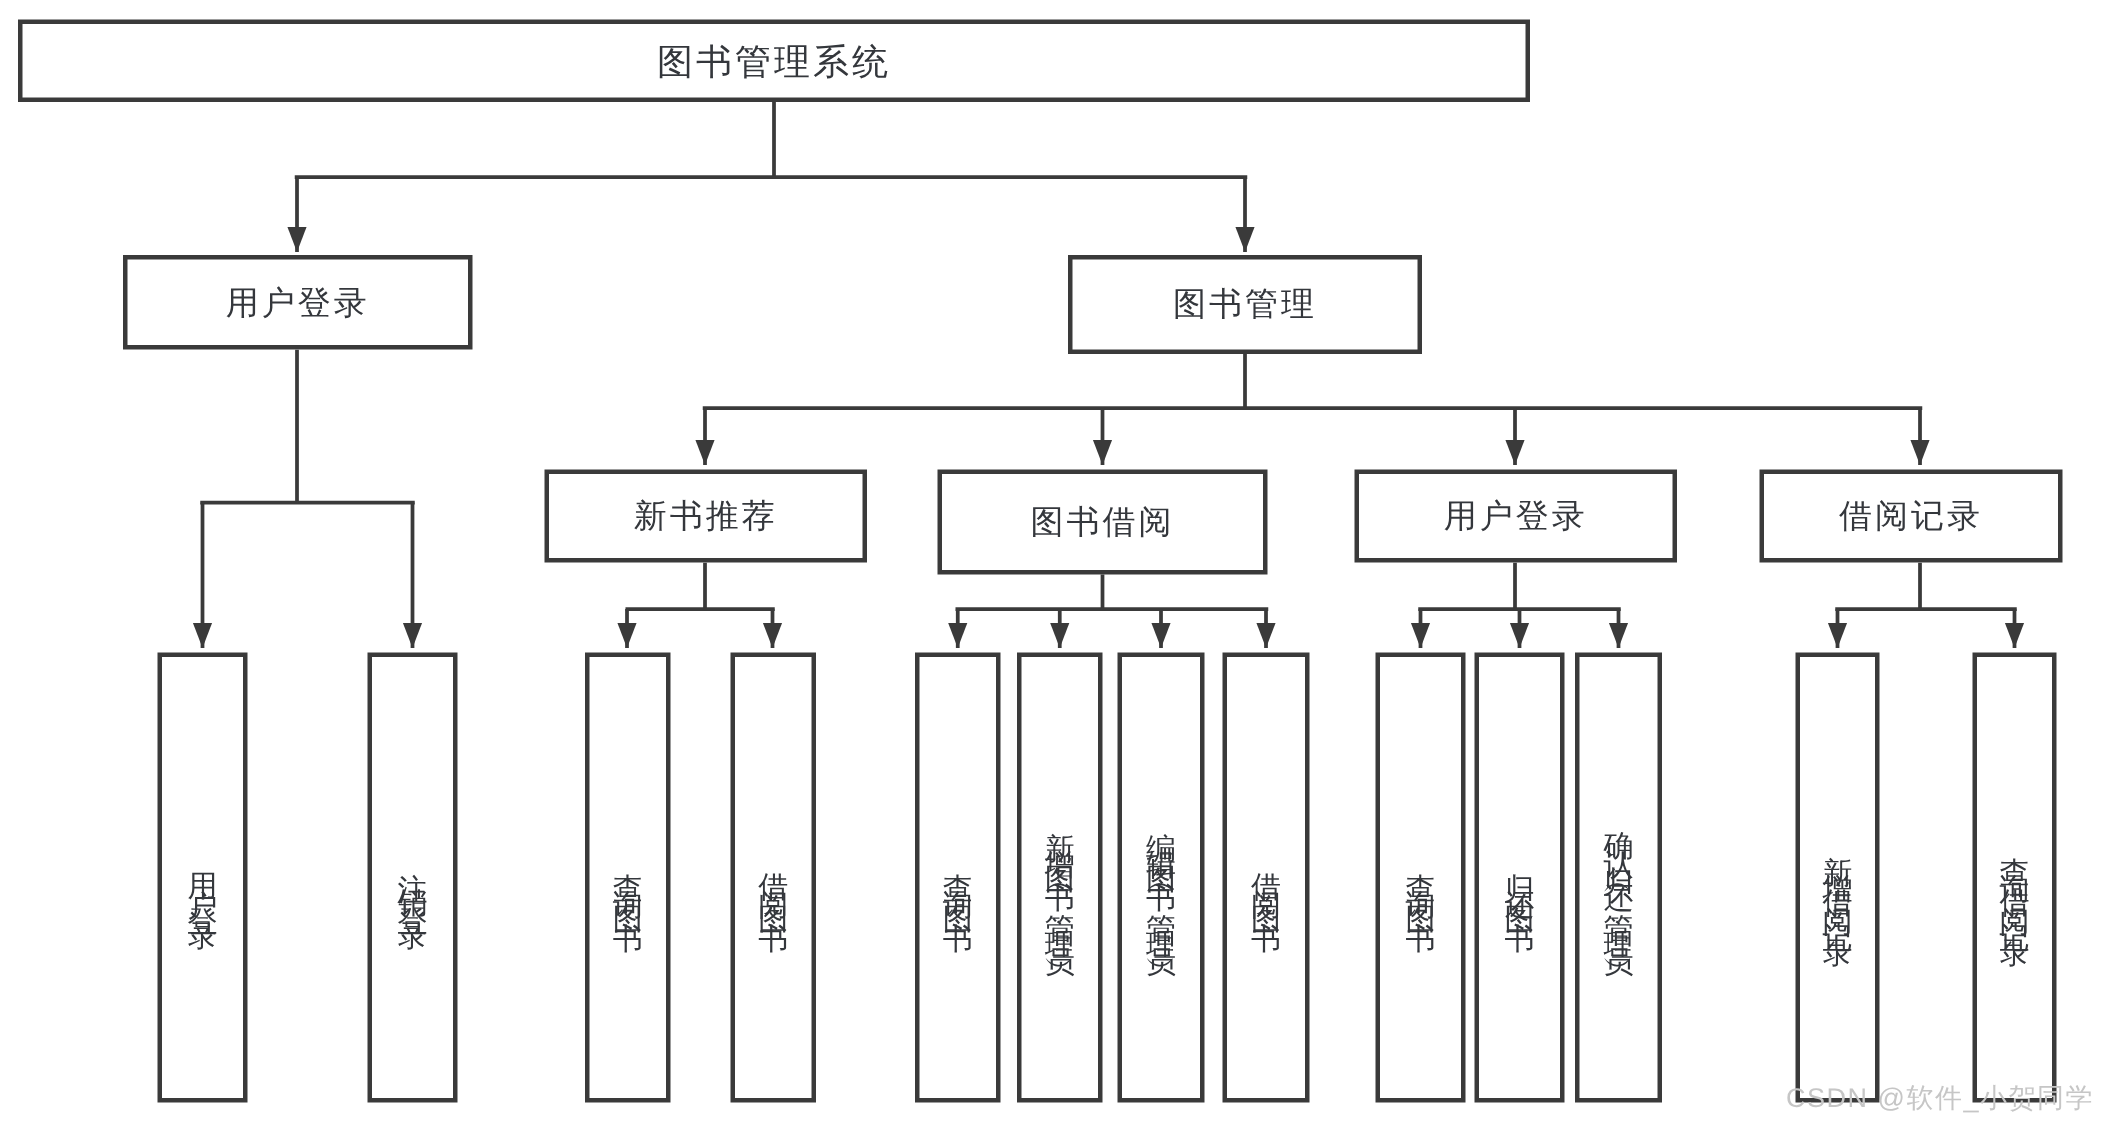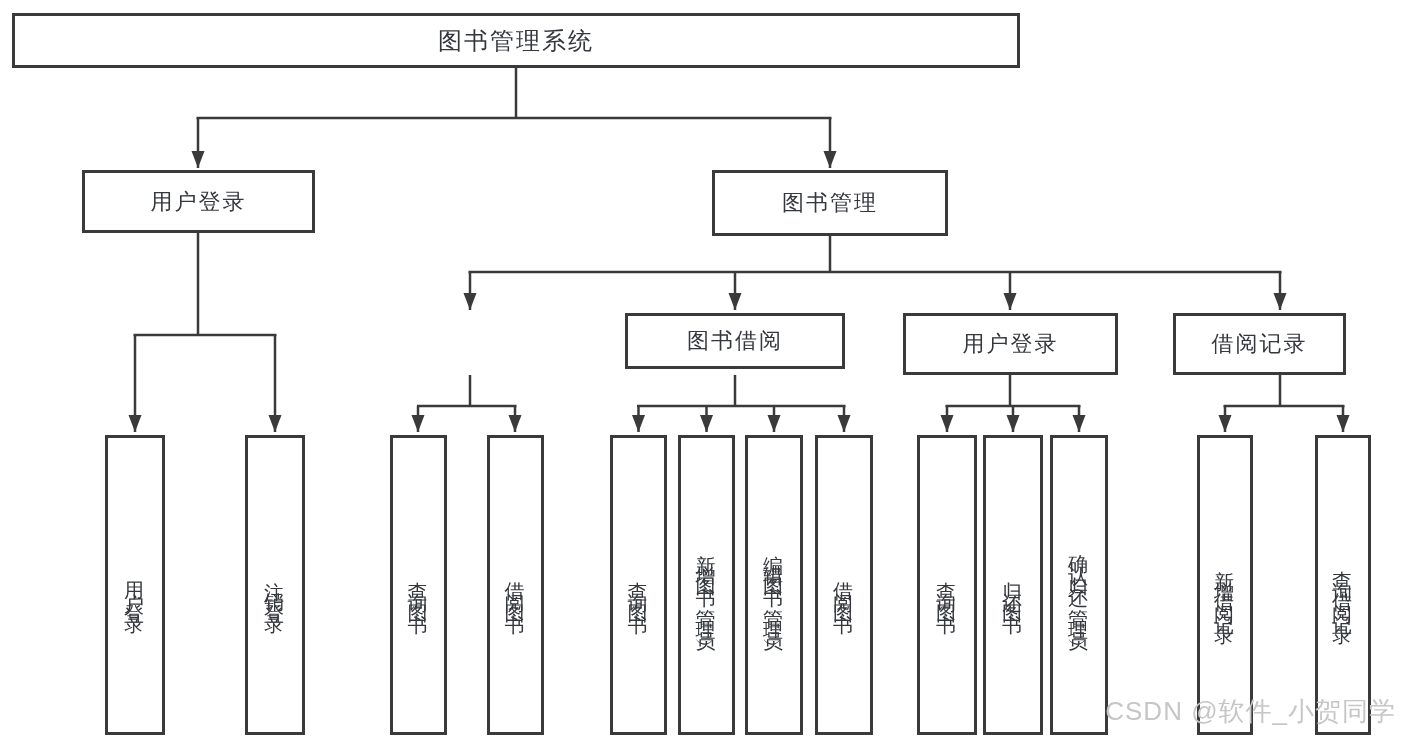--- a/index.html
+++ b/index.html
@@ -28,22 +28,22 @@
   .root-node { font-size: 24px; letter-spacing: 2px; }
   .vnode {
     writing-mode: vertical-rl;
     text-orientation: mixed;
     font-size: 20px;
     letter-spacing: 11px;
     padding-top: 6px;
   }
   .watermark {
     position: absolute;
-    right: 9px; bottom: 18px;
-    font-size: 26px;
+    right: 9px; bottom: 3px;
+    font-size: 18px;
     color: #c6c6c6;
     letter-spacing: 1px;
     z-index: 5;
     white-space: nowrap;
   }
 </style>
 </head>
 <body>
 
 <div class="canvas">
@@ -102,27 +102,30 @@
     <span>图书管理系统</span>
   </div>
 
   <div class="node hnode" style="left:82px; top:170px; width:233px; height:63px;">
     <span>用户登录</span>
   </div>
   <div class="node hnode" style="left:712px; top:170px; width:236px; height:66px;">
     <span>图书管理</span>
   </div>
 
-  <div class="node hnode" style="left:625px; top:313px; width:220px; height:56px;">
+  <div class="node hnode" style="left:363px; top:313px; width:215px; height:62px;">
+    <span>新书推荐</span>
+  </div>
+  <div class="node hnode" style="left:625px; top:313px; width:220px; height:70px;">
     <span>图书借阅</span>
   </div>
   <div class="node hnode" style="left:903px; top:313px; width:215px; height:62px;">
     <span>用户登录</span>
   </div>
-  <div class="node hnode" style="left:1173px; top:313px; width:173px; height:62px;">
+  <div class="node hnode" style="left:1173px; top:313px; width:202px; height:62px;">
     <span>借阅记录</span>
   </div>
 
   <div class="node vnode" style="left:105px; top:435px; width:60px; height:300px;">
     <span>用户登录</span>
   </div>
   <div class="node vnode" style="left:245px; top:435px; width:60px; height:300px;">
     <span>注销登录</span>
   </div>
 

